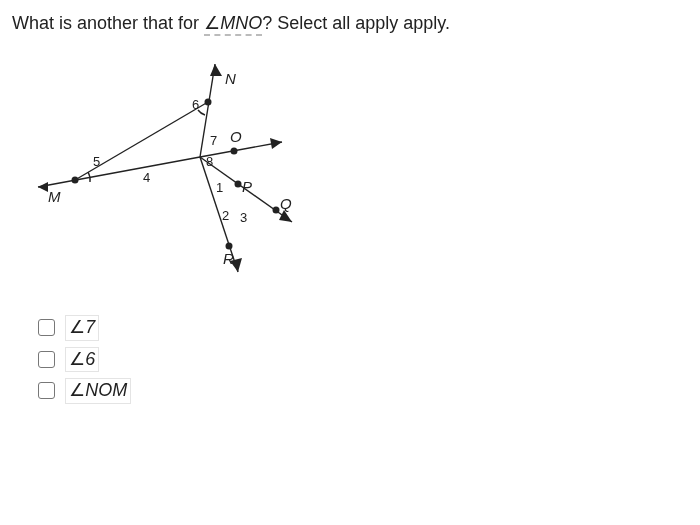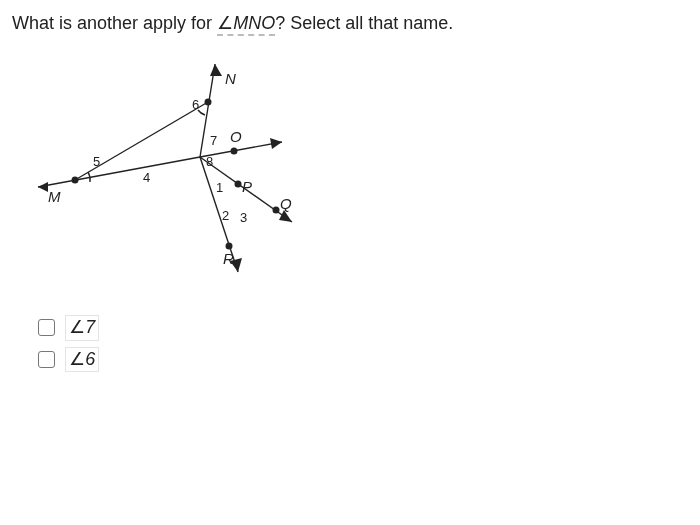--- a/index.html
+++ b/index.html
@@ -62,22 +62,22 @@
     border: 1px solid #e4e4e4;
     padding: 1px 3px;
     line-height: 1.2;
   }
   .opt-label .angle { font-style: normal; }
 </style>
 </head>
 <body>
 
 <div class="question">
-  <span>What is another apply for </span>
-  <span class="emph"><span class="angle">∠</span><span>MNO</span></span><span>? Select all that name.</span>
+  <span>What is another that for </span>
+  <span class="emph"><span class="angle">∠</span><span>MNO</span></span><span>? Select all apply apply.</span>
 </div>
 
 <div class="diagram-wrap">
   <svg width="280" height="250" viewBox="0 0 280 250">
 
     <line class="ln" x1="170" y1="115" x2="8" y2="145"></line>
     <polygon class="dot" points="8,145 18,140 18,150"></polygon>
 
     <line class="ln" x1="170" y1="115" x2="185" y2="22"></line>
     <polygon class="dot" points="185,22 180,34 192,34"></polygon>
@@ -124,13 +124,17 @@
 
 <div class="options">
   <div class="opt">
     <div class="cb"></div>
     <span class="opt-label"><span class="angle">∠</span><span>7</span></span>
   </div>
   <div class="opt">
     <div class="cb"></div>
     <span class="opt-label"><span class="angle">∠</span><span>6</span></span>
   </div>
+  <div class="opt">
+    <div class="cb"></div>
+    <span class="opt-label"><span class="angle">∠</span><span>NOM</span></span>
+  </div>
 </div>
 
 </body></html>

